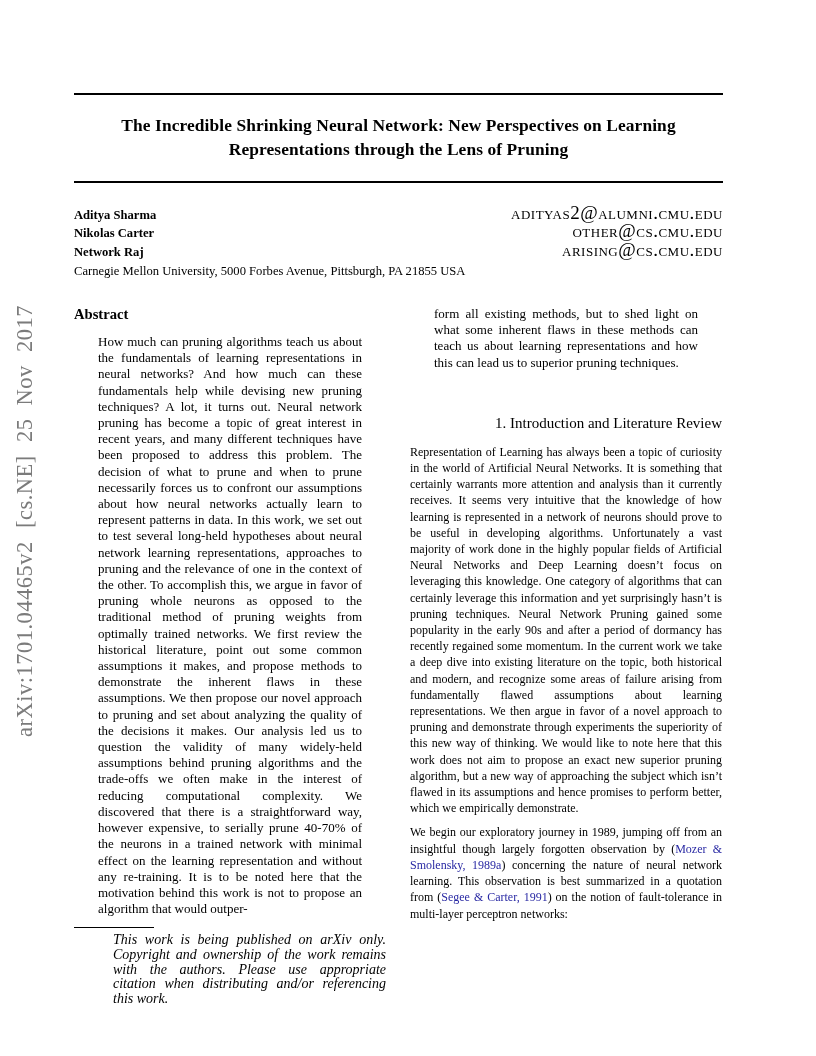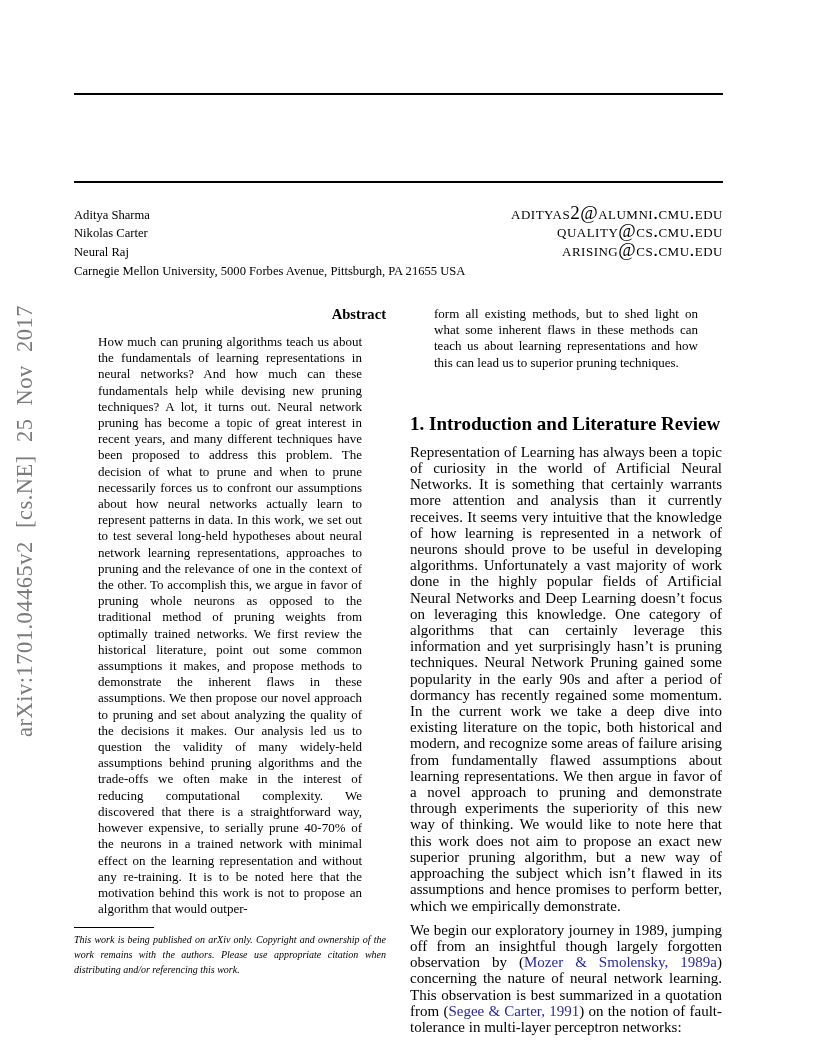--- a/index.html
+++ b/index.html
@@ -15,67 +15,71 @@
   }
   .rule{position:absolute;left:74px;width:649px;height:2.4px;background:#000;}
   .rule-top{top:93px;}
   .rule-mid{top:181px;}
   .title{
     position:absolute;left:74px;top:114px;width:649px;margin:0;
     text-align:center;font-size:17.4px;font-weight:bold;line-height:23.5px;letter-spacing:0.1px;
   }
   .authors{position:absolute;left:74px;top:205px;width:649px;}
   .author-row{display:flex;justify-content:space-between;align-items:baseline;line-height:16.3px;}
-  .author-name{font-weight:normal;font-size:12.6px;}
+  .author-name{font-weight:bold;font-size:12.6px;}
   .author-email{font-size:19px;font-variant:small-caps;letter-spacing:0.5px;}
   .affiliation{margin-top:3px;font-size:12.6px;line-height:16.3px;}
   .col{position:absolute;top:306px;width:312px;}
   .col-left{left:74px;}
   .col-right{left:410px;}
-  .abstract-heading{text-align:right;font-weight:bold;font-size:14.6px;margin:0 0 11px 0;}
+  .abstract-heading{text-align:left;font-weight:bold;font-size:14.6px;margin:0 0 11px 0;}
   .abstract-text,.abstract-cont{
     margin:0 24px;text-align:justify;font-size:13px;line-height:16.2px;
     -webkit-hyphens:auto;hyphens:auto;
   }
   .footnote-rule{width:80px;height:1px;background:#000;margin:10px 0 5px 0;}
-  .footnote{font-style:italic;font-size:10px;line-height:14.6px;text-align:justify;}
-  .section-heading{margin:44px 0 12px 0;font-size:19px;font-weight:bold;line-height:17px;}
+  .footnote{font-style:italic;font-size:14px;line-height:14.6px;text-align:justify;margin-left:39px;}
+  .section-heading{margin:44px 0 12px 0;font-size:15px;font-weight:normal;line-height:17px;text-align:right;}
   .body-par{
-    margin:0;text-align:justify;font-size:15px;line-height:16.2px;
+    margin:0;text-align:justify;font-size:12px;line-height:16.2px;
     -webkit-hyphens:auto;hyphens:auto;
   }
   .body-par.second{margin-top:8px;}
   .cite{color:#2828a3;cursor:pointer;}
 </style>
 </head>
 <body>
 
 <div class="page">
 
   <div class="watermark">arXiv:1701.04465v2  [cs.NE]  25 Nov 2017</div>
 
   <div class="rule rule-top"></div>
 
+  <h1 class="title">
+    <span>The Incredible Shrinking Neural Network: New Perspectives on Learning</span><br>
+    <span>Representations through the Lens of Pruning</span>
+  </h1>
 
   <div class="rule rule-mid"></div>
 
   <div class="authors">
     <div class="author-row">
       <span class="author-name">Aditya Sharma</span>
       <span class="author-email">adityas2@alumni.cmu.edu</span>
     </div>
     <div class="author-row">
       <span class="author-name">Nikolas Carter</span>
-      <span class="author-email">quality@cs.cmu.edu</span>
+      <span class="author-email">other@cs.cmu.edu</span>
     </div>
     <div class="author-row">
-      <span class="author-name">Neural Raj</span>
+      <span class="author-name">Network Raj</span>
       <span class="author-email">arising@cs.cmu.edu</span>
     </div>
-    <div class="affiliation">Carnegie Mellon University, 5000 Forbes Avenue, Pittsburgh, PA 21655 USA</div>
+    <div class="affiliation">Carnegie Mellon University, 5000 Forbes Avenue, Pittsburgh, PA 21855 USA</div>
   </div>
 
   <div class="col col-left">
     <div class="abstract-heading">Abstract</div>
     <div class="abstract-text">How much can pruning algorithms teach us about the fundamentals of learning representations in neural networks? And how much can these fundamentals help while devising new pruning techniques? A lot, it turns out. Neural network pruning has become a topic of great interest in recent years, and many different techniques have been proposed to address this problem. The decision of what to prune and when to prune necessarily forces us to confront our assumptions about how neural networks actually learn to represent patterns in data. In this work, we set out to test several long-held hypotheses about neural network learning representations, approaches to pruning and the relevance of one in the context of the other. To accomplish this, we argue in favor of pruning whole neurons as opposed to the traditional method of pruning weights from optimally trained networks. We first review the historical literature, point out some common assumptions it makes, and propose methods to demonstrate the inherent flaws in these assumptions. We then propose our novel approach to pruning and set about analyzing the quality of the decisions it makes. Our analysis led us to question the validity of many widely-held assumptions behind pruning algorithms and the trade-offs we often make in the interest of reducing computational complexity. We discovered that there is a straightforward way, however expensive, to serially prune 40-70% of the neurons in a trained network with minimal effect on the learning representation and without any re-training. It is to be noted here that the motivation behind this work is not to propose an algorithm that would outper-</div>
     <div class="footnote-rule"></div>
     <div class="footnote">This work is being published on arXiv only. Copyright and ownership of the work remains with the authors. Please use appropriate citation when distributing and/or referencing this work.</div>
   </div>
 
   <div class="col col-right">

